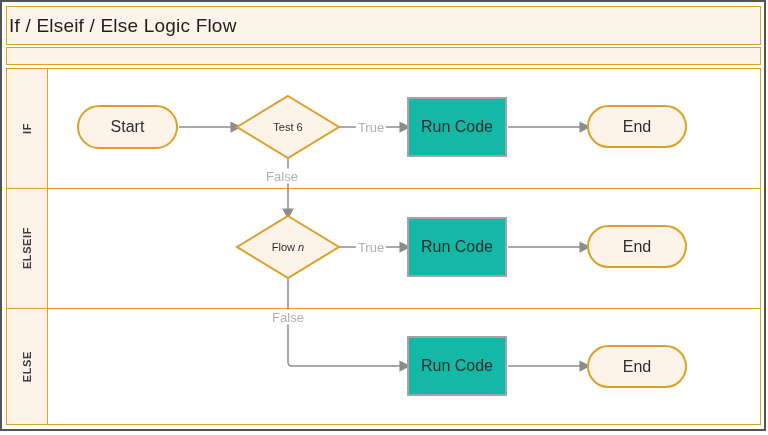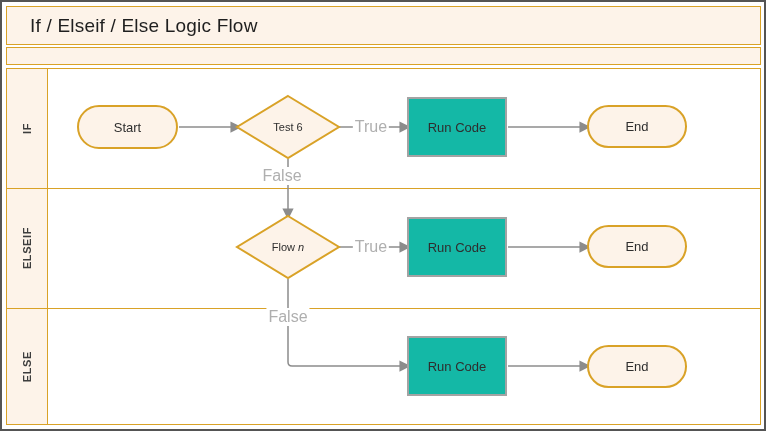--- a/index.html
+++ b/index.html
@@ -9,21 +9,21 @@
     -webkit-font-smoothing:antialiased;
   }
   .outer-frame{
     position:absolute;left:0;top:0;width:766px;height:431px;
     border:2px solid #545454;box-sizing:border-box;pointer-events:none;
   }
   .band{
     position:absolute;left:6px;width:755px;box-sizing:border-box;
     border:1.5px solid #D9A227;background:#FDF3E9;
   }
-  .title-band{top:6px;height:39px;display:flex;align-items:center;padding-left:23px;}
+  .title-band{top:6px;height:39px;display:flex;align-items:center;padding-left:2px;}
   .title-text{font-size:19px;color:#1f1f1f;letter-spacing:0.2px;}
   .phase-band{top:47px;height:18px;}
   .lane-box{
     position:absolute;left:6px;top:68px;width:755px;height:357px;
     box-sizing:border-box;border:1.5px solid #D9A227;background:#ffffff;
     display:flex;flex-direction:column;
   }
   .lane-row{display:flex;box-sizing:border-box;flex:0 0 auto;}
   .lane-row + .lane-row{border-top:1.5px solid #D9A227;}
   .row-if{height:119px;}
@@ -37,37 +37,37 @@
     writing-mode:vertical-rl;transform:rotate(180deg);
     font-size:11px;font-weight:600;color:#3d3d3d;letter-spacing:0.6px;
   }
   .lane-body{flex:1 1 auto;background:#ffffff;}
 
   .connector-layer{position:absolute;left:0;top:0;width:768px;height:435px;z-index:2;}
 
   .node{
     position:absolute;box-sizing:border-box;z-index:3;
     display:flex;align-items:center;justify-content:center;
-    font-size:13px;color:#2e2e2e;
+    font-size:16px;color:#2e2e2e;
   }
   .terminator{
     background:#FDF3E9;border:2px solid #D9A227;border-radius:22px;
   }
   .process{
     background:#14b8a6;border:2px solid #A3A3A3;
   }
   .decision-label{
     position:absolute;z-index:3;transform:translate(-50%,-50%);
     font-size:11px;color:#2e2e2e;white-space:nowrap;
   }
   .decision-label .var{font-style:italic;}
 
   .edge-label{
     position:absolute;z-index:4;transform:translate(-50%,-50%);
-    font-size:16px;color:#AFAFAF;background:#ffffff;padding:0 2px;white-space:nowrap;
+    font-size:13px;color:#AFAFAF;background:#ffffff;padding:0 2px;white-space:nowrap;
   }
 
   
   .n-start{left:77px;top:105px;width:101px;height:44px;}
   .n-run-if{left:407px;top:97px;width:100px;height:60px;}
   .n-end-if{left:587px;top:105px;width:100px;height:43px;}
   .n-run-elseif{left:407px;top:217px;width:100px;height:60px;}
   .n-end-elseif{left:587px;top:225px;width:100px;height:43px;}
   .n-run-else{left:407px;top:336px;width:100px;height:60px;}
   .n-end-else{left:587px;top:345px;width:100px;height:43px;}

